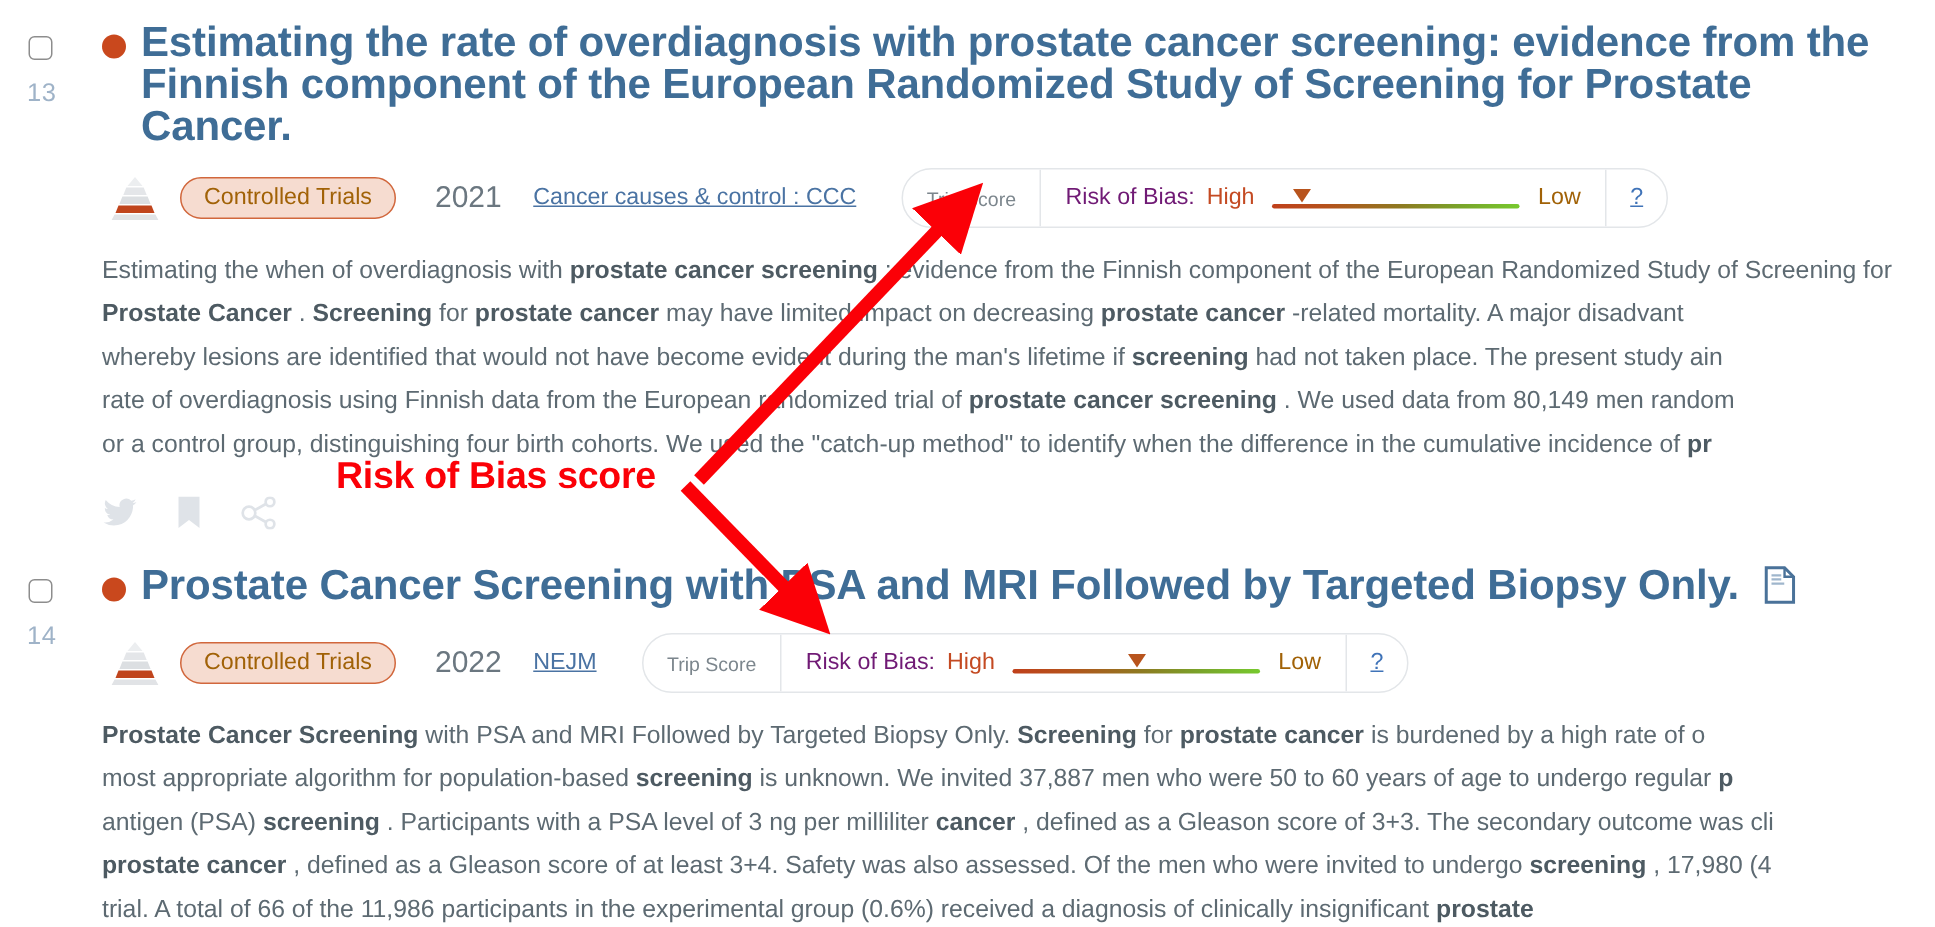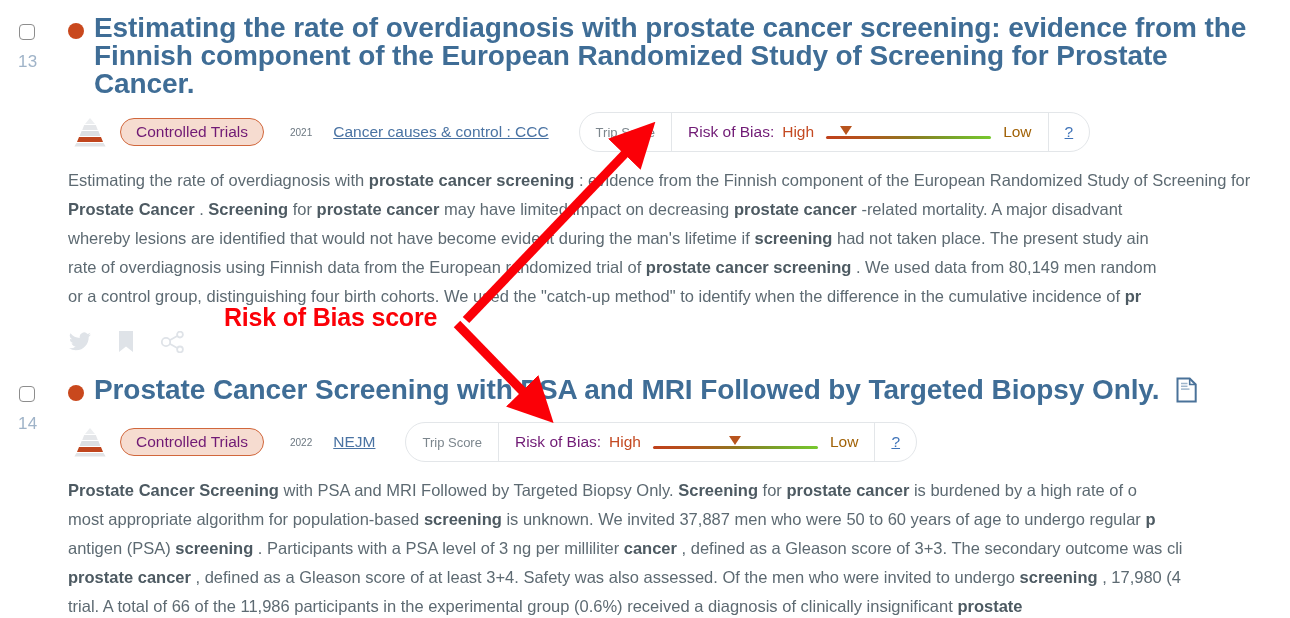--- a/index.html
+++ b/index.html
@@ -37,25 +37,25 @@
     letter-spacing:-.1px;max-width:1180px;
   }
   .title .doc-ico{display:inline-block;vertical-align:-4px;margin-left:8px;}
 
   
   .meta{display:flex;align-items:center;gap:0;margin-top:14px;height:40px;}
   .pyramid{width:44px;height:30px;margin-right:8px;position:relative;}
   .pyramid svg{display:block;}
 
   .badge{
-    border:1.4px solid #d1673c;background:#f6dcd0;color:#701a75;
+    border:1.4px solid #d1673c;background:#f6dcd0;color:#a16207;
     border-radius:16px;padding:5px 15px 6px;font-size:15.5px;line-height:1;
     white-space:nowrap;
   }
-  .year{margin-left:26px;font-size:10px;color:#6b7780;}
+  .year{margin-left:26px;font-size:20px;color:#6b7780;}
   .journal{
     margin-left:21px;font-size:15.5px;color:#4a73a3;
     text-decoration:underline;cursor:pointer;white-space:nowrap;
   }
 
   .rob-pill{
     display:flex;align-items:stretch;border:1.3px solid #e3e6e9;
     border-radius:22px;height:38px;background:#fff;margin-left:30px;
     overflow:hidden;
   }
@@ -149,21 +149,21 @@
             <span class="rob-low">Low</span>
           </div>
           <div class="rob-sep"></div>
           <div class="rob-cell">
             <span class="rob-help">?</span>
           </div>
         </div>
       </div>
 
       <div class="abstract" id="abs0">
-          <span class="ln"><span>Estimating the rate of overdiagnosis with </span><b>prostate</b><span>  </span><b>cancer</b><span>  </span><b>screening</b><span> : evidence from the Finnish component of the European Randomized Study of Screening for</span></span>
+          <span class="ln"><span>Estimating the when of overdiagnosis with </span><b>prostate</b><span>  </span><b>cancer</b><span>  </span><b>screening</b><span> : evidence from the Finnish component of the European Randomized Study of Screening for</span></span>
           <span class="ln"><span> </span><b>Prostate</b><span>  </span><b>Cancer</b><span> . </span><b>Screening</b><span> for </span><b>prostate</b><span>  </span><b>cancer</b><span> may have limited impact on decreasing </span><b>prostate</b><span>  </span><b>cancer</b><span> -related mortality. A major disadvant</span></span>
           <span class="ln"><span>whereby lesions are identified that would not have become evident during the man's lifetime if </span><b>screening</b><span>  had not taken place. The present study ain</span></span>
           <span class="ln"><span>rate of overdiagnosis using Finnish data from the European randomized trial of </span><b>prostate</b><span>  </span><b>cancer</b><span>  </span><b>screening</b><span> . We used data from 80,149 men random</span></span>
           <span class="ln"><span>or a control group, distinguishing four birth cohorts. We used the "catch-up method" to identify when the difference in the cumulative incidence of  </span><b>pr</b></span>
         </div>
 
       <div class="social">
         <span>
           <svg width="24" height="20" viewBox="0 0 24 20">
               <path d="M23 2.6a9 9 0 0 1-2.6.7 4.5 4.5 0 0 0 2-2.5 9 9 0 0 1-2.9 1.1A4.5 4.5 0 0 0 11.8 6 12.8 12.8 0 0 1 2.5 1.3a4.5 4.5 0 0 0 1.4 6 4.4 4.4 0 0 1-2-.6 4.5 4.5 0 0 0 3.6 4.5 4.5 4.5 0 0 1-2 .1 4.5 4.5 0 0 0 4.2 3.1A9 9 0 0 1 1 16.3a12.7 12.7 0 0 0 6.9 2c8.3 0 12.8-6.9 12.8-12.8v-.6A9.2 9.2 0 0 0 23 2.6z" fill="#dfe3e8"></path>

